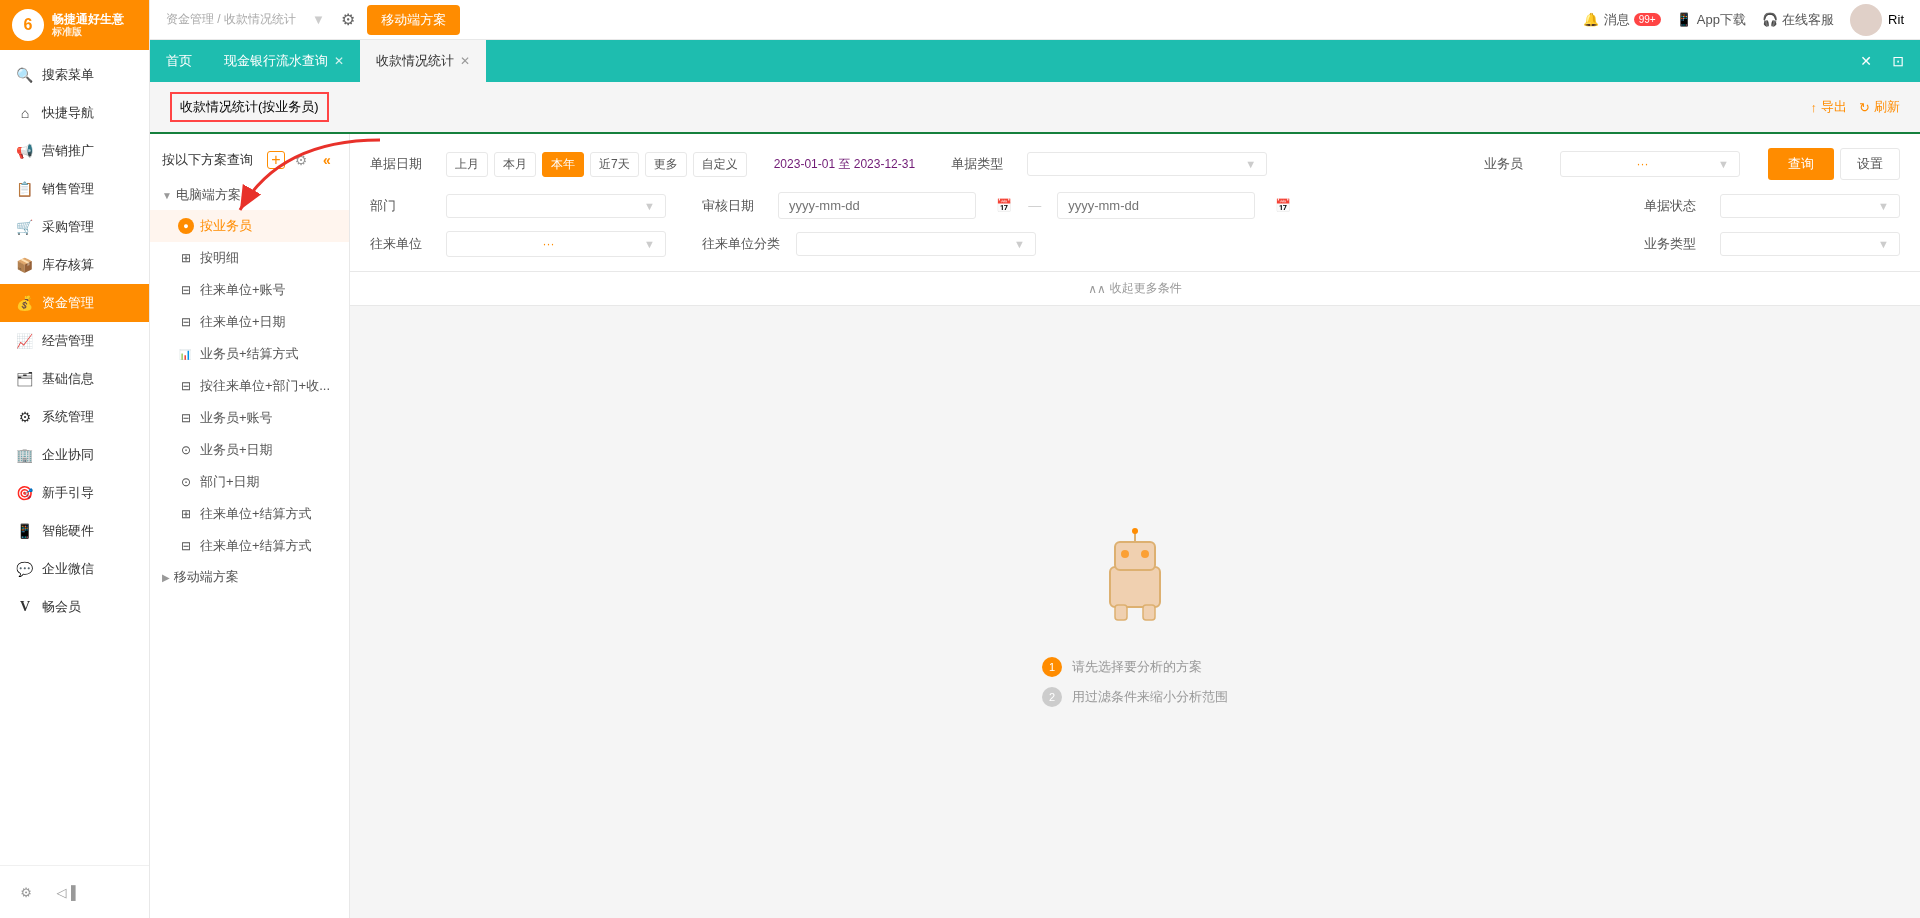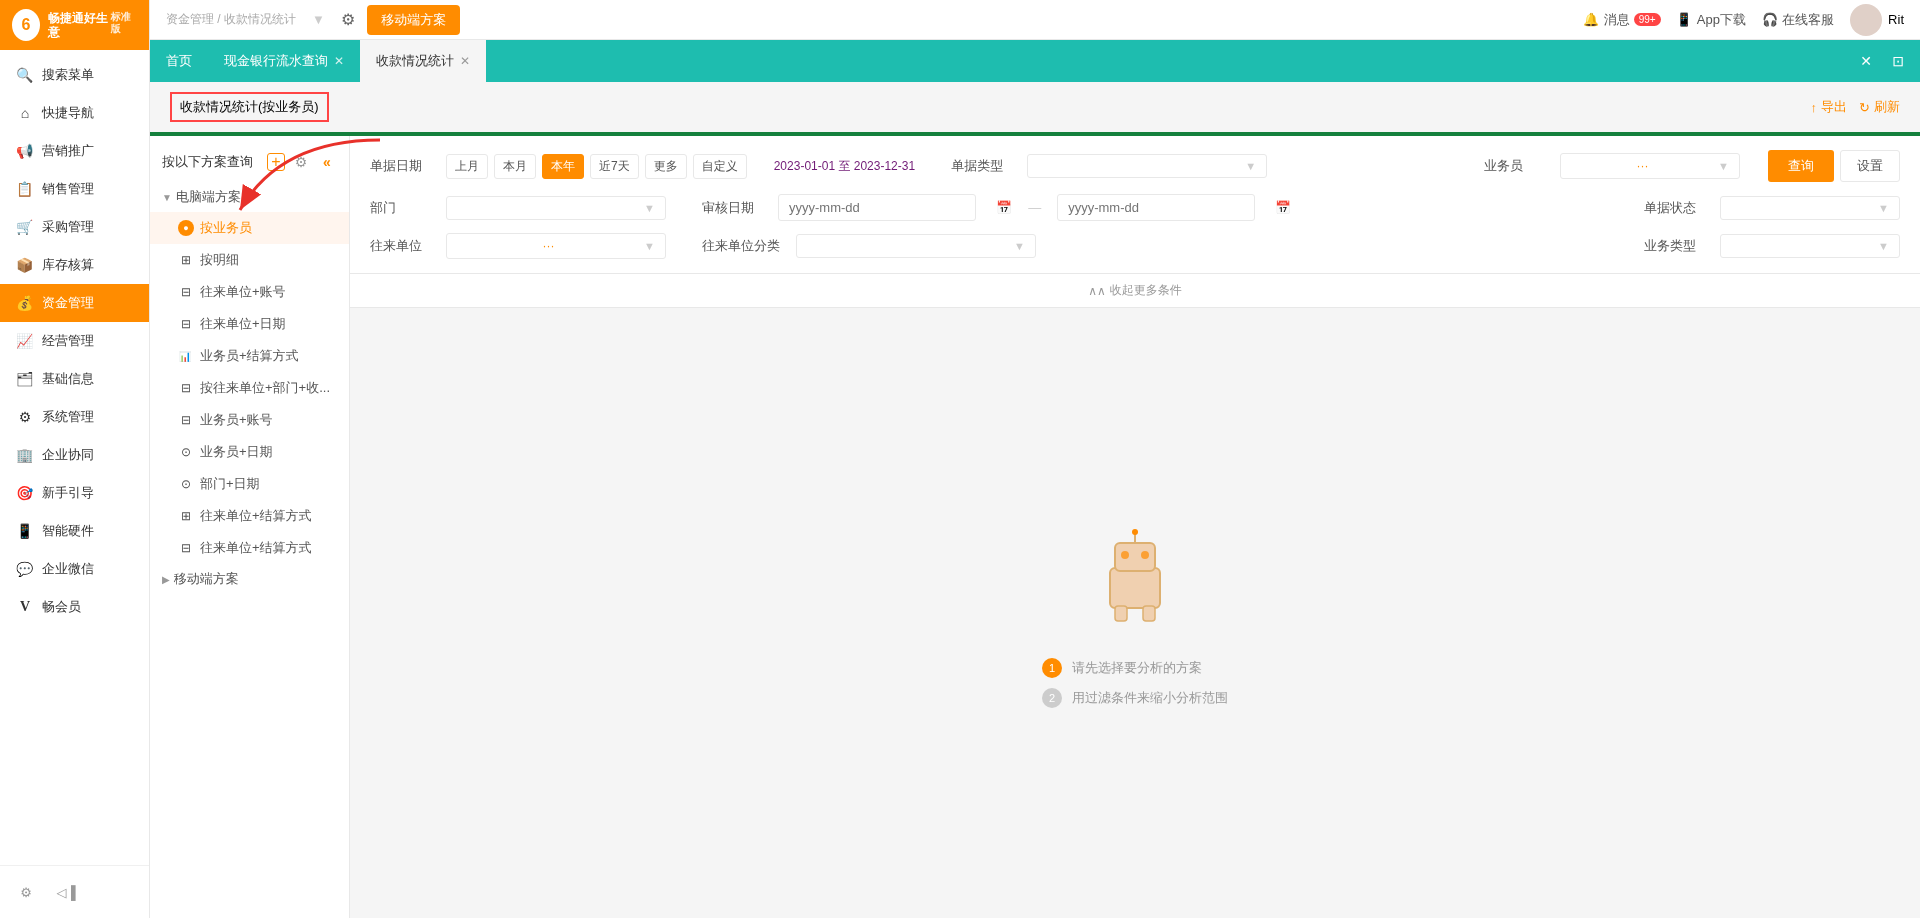--- a/index.html
+++ b/index.html
@@ -31,21 +31,21 @@
 
     
     .tabbar { height: 42px; background: #1ebdaf; display: flex; align-items: center; padding: 0 0 0 0; }
     .tab { display: flex; align-items: center; padding: 0 16px; height: 42px; color: white; cursor: pointer; font-size: 13px; position: relative; gap: 6px; }
     .tab.active { background: #f5f5f5; color: #333; }
     .tab-close { font-size: 12px; color: rgba(255,255,255,0.8); cursor: pointer; }
     .tab.active .tab-close { color: #999; }
 
     
     .page-content { flex: 1; overflow: hidden; display: flex; flex-direction: column; background: #f5f5f5; }
-    .page-header { background: #f5f5f5; padding: 10px 20px; display: flex; align-items: center; justify-content: space-between; border-bottom: 4px solid #15803d; }
+    .page-header { background: #f5f5f5; padding: 10px 20px; display: flex; align-items: center; justify-content: space-between; border-bottom: 2px solid #15803d; }
     .page-header-actions { display: flex; gap: 12px; }
     .header-action-btn { display: flex; align-items: center; gap: 4px; color: #ff8c00; cursor: pointer; font-size: 13px; }
 
     
     .content-area { flex: 1; display: flex; overflow: hidden; }
 
     
     .left-panel { width: 200px; background: #fff; border-right: 1px solid #e8e8e8; padding: 10px 0; flex-shrink: 0; overflow-y: auto; }
     .left-panel-header { display: flex; align-items: center; justify-content: space-between; padding: 6px 12px 10px; font-size: 13px; color: #333; }
     .left-panel-icons { display: flex; gap: 6px; align-items: center; }
@@ -97,21 +97,21 @@
     .red-box { border: 2px solid #ff4444; padding: 4px 8px; display: inline-block; }
   </style>
 </head>
 <body>
 
 <div class="sidebar">
   <div class="sidebar-logo">
     <div class="sidebar-logo-icon">
       <span>6</span>
     </div>
-    <div style="display:flex; flex-direction:row; line-height:1.2;">
+    <div style="display:flex; flex-direction:column; line-height:1.2;">
       <span style="font-size:12px;">畅捷通好生意</span>
       <span style="font-size:10px; opacity:0.85;">标准版</span>
     </div>
   </div>
 
   <div class="sidebar-menu">
     <div class="sidebar-item">
       <div class="sidebar-item-icon">🔍</div>
       <span>搜索菜单</span>
     </div>

